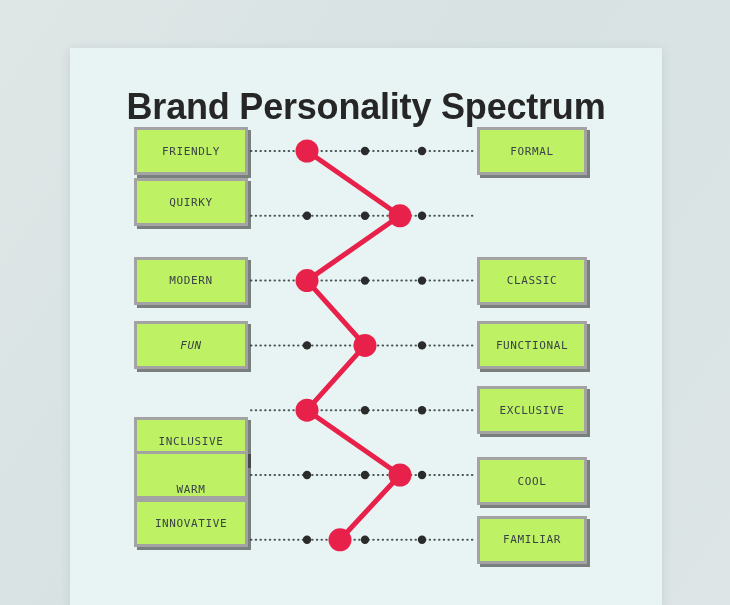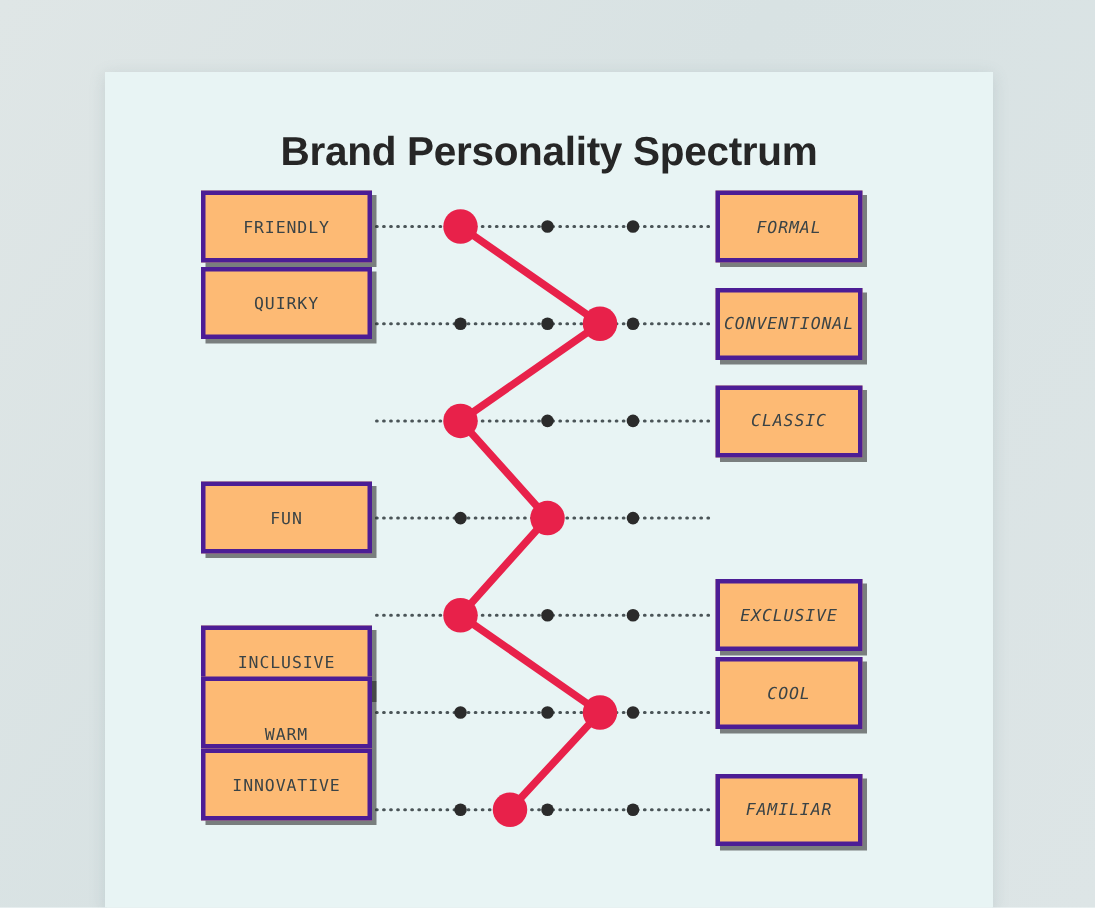--- a/index.html
+++ b/index.html
@@ -28,21 +28,21 @@
     overflow: hidden;
   }
 
   
   #title {
     position: absolute;
     left: 0;
     top: 38px;
     width: 592px;
     text-align: center;
-    font-size: 27px;
+    font-size: 36px;
     font-weight: bold;
     color: #262626;
     letter-spacing: -0.2px;
     font-family: "Liberation Sans", sans-serif;
     white-space: nowrap;
   }
 
   
   #chart {
     position: absolute;
@@ -50,29 +50,29 @@
     top: 0;
     width: 592px;
     height: 560px;
     display: block;
   }
 
   .poleBox {
     position: absolute;
     box-sizing: border-box;
     height: 48px;
-    background: #fdba74;
-    border: 3px solid #4c1d95;
+    background: #bef264;
+    border: 3px solid #a3a3a3;
     box-shadow: 3px 3px 0 rgba(30,30,30,0.55);
     display: flex;
     align-items: center;
     justify-content: center;
   }
   .poleBox.left  { left: 64px;  width: 114px; }
-  .poleBox.right { left: 407px; width: 98px; font-style: italic; }
+  .poleBox.right { left: 407px; width: 110px; }
 
   .poleLabel {
     font-family: "DejaVu Sans Mono", "Liberation Mono", monospace;
     font-size: 11px;
     letter-spacing: 0.6px;
     color: #3a4346;
     white-space: nowrap;
     text-transform: uppercase;
   }
 
@@ -129,39 +129,42 @@
   <div class="rowLayer" id="boxLayer">
       <div class="poleBox left" style="top: 79px;">
         <span class="poleLabel">FRIENDLY</span>
       </div>
       <div class="poleBox right" style="top: 79px;">
         <span class="poleLabel">FORMAL</span>
       </div>
       <div class="poleBox left" style="top: 130px; text-align: right;">
         <span class="poleLabel">QUIRKY</span>
       </div>
-      <div class="poleBox right" style="top: 143.8px;">
-        <span class="poleLabel">CONVENTIONAL</span>
+      <div class="poleBox left" style="top: 208.6px;">
+        <span class="poleLabel">MODERN</span>
       </div>
       <div class="poleBox right" style="top: 208.6px; align-items: center;">
         <span class="poleLabel">CLASSIC</span>
       </div>
-      <div class="poleBox left" style="top: 273.4px;">
+      <div class="poleBox left" style="top: 273.4px; font-style: italic;">
         <span class="poleLabel">FUN</span>
+      </div>
+      <div class="poleBox right" style="top: 273.4px;">
+        <span class="poleLabel">FUNCTIONAL</span>
       </div>
       <div class="poleBox left" style="top: 338.2px; margin-top: 31px;">
         <span class="poleLabel">INCLUSIVE</span>
       </div>
       <div class="poleBox right" style="top: 338.2px;">
         <span class="poleLabel">EXCLUSIVE</span>
       </div>
       <div class="poleBox left" style="top: 403px; align-items: flex-end;">
         <span class="poleLabel">WARM</span>
       </div>
-      <div class="poleBox right" style="top: 390px;">
+      <div class="poleBox right" style="top: 409px;">
         <span class="poleLabel">COOL</span>
       </div>
       <div class="poleBox left" style="top: 451px;">
         <span class="poleLabel">INNOVATIVE</span>
       </div>
       <div class="poleBox right" style="top: 467.8px; text-align: right;">
         <span class="poleLabel">FAMILIAR</span>
       </div>
     </div>
 

